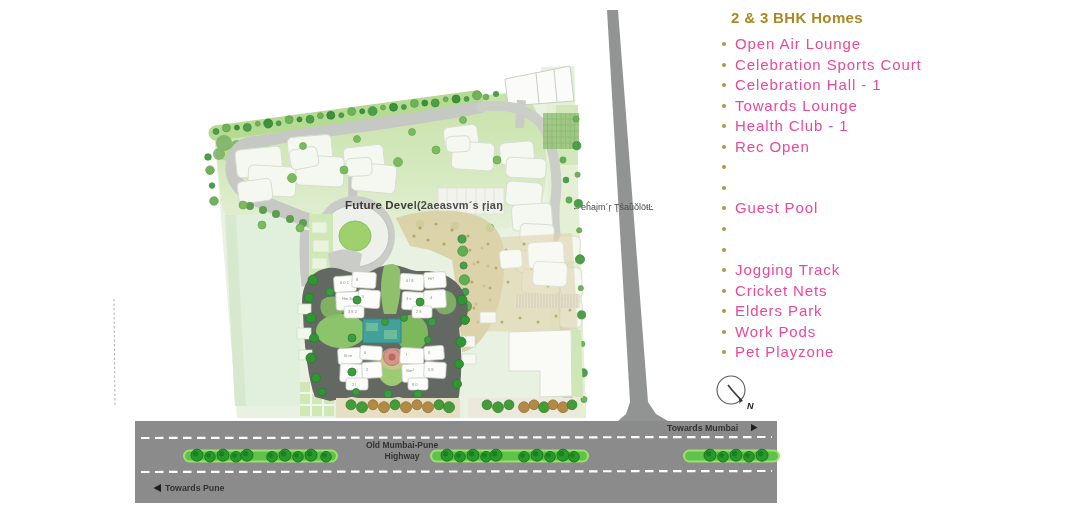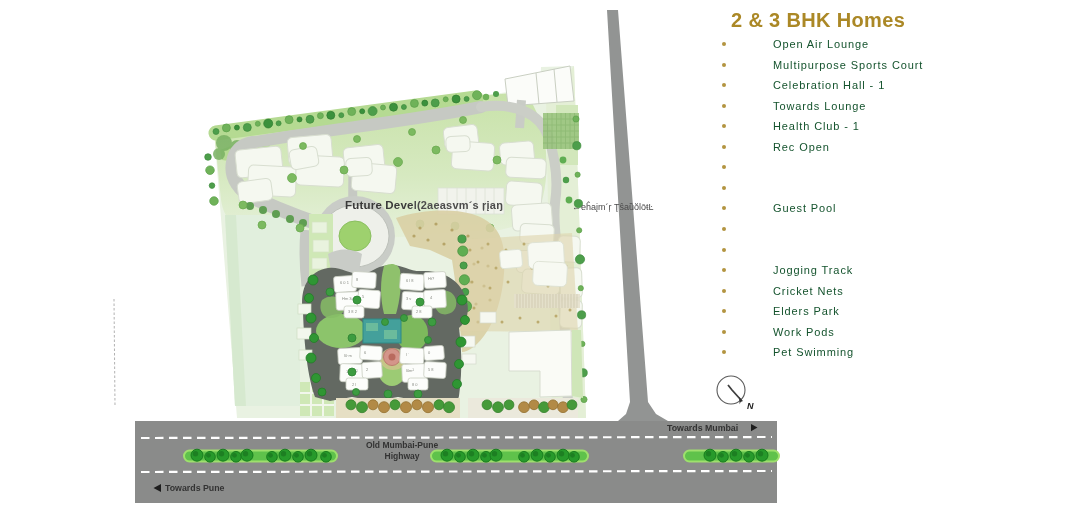--- a/index.html
+++ b/index.html
@@ -1,15 +1,15 @@
 <!DOCTYPE html>
 <html><head><meta charset="utf-8"><title>site plan</title><style>
 html,body{margin:0;padding:0;background:#ffffff;}
 .page{position:relative;width:1088px;height:512px;background:#ffffff;overflow:hidden;font-family:"Liberation Sans",sans-serif;}
-.amen{position:absolute;left:773px;white-space:nowrap;color:#14532d;font-size:11px;letter-spacing:0.9px;line-height:20px;}
+.amen{position:absolute;left:735px;white-space:nowrap;color:#ec4899;font-size:15px;letter-spacing:0.9px;line-height:20px;}
 .bul{position:absolute;left:722px;width:4px;height:4px;background:#b39440;border-radius:2px;}
 </style></head><body>
 <div class="page">
 <svg width="1088" height="512" viewBox="0 0 1088 512" style="position:absolute;left:0;top:0">
 <defs>
         <linearGradient id="bandg" x1="0" y1="0" x2="0" y2="1">
           <stop offset="0" stop-color="#c8e2a9"></stop>
           <stop offset="0.55" stop-color="#d6e9c0"></stop>
           <stop offset="1" stop-color="#e7f1dc"></stop>
         </linearGradient>
@@ -566,29 +566,29 @@
       </g>
 
 <g>
         <circle cx="731" cy="390" r="14" fill="#ffffff" stroke="#5a5a5a" stroke-width="1.1"></circle>
 <path d="M728,385 L732,390 L741,400" fill="none" stroke="#3f3f3f" stroke-width="1.8"></path>
 <path d="M739,397 l4,4 -2.4,0.9 -0.9,2.4 z" fill="#333333"></path>
 <text x="747" y="409" font-family="Liberation Sans,sans-serif" font-size="9" font-weight="bold" font-style="italic" fill="#222222">N</text>
       </g>
 </svg>
 
-<div style="position:absolute;left:731px;top:9px;color:#ab8826;font-size:20px;font-weight:bold;letter-spacing:0.35px;white-space:nowrap">2 &amp; 3 BHK Homes</div>
+<div style="position:absolute;left:731px;top:9px;color:#ab8826;font-size:15px;font-weight:bold;letter-spacing:0.35px;white-space:nowrap">2 &amp; 3 BHK Homes</div>
 
 <div class="bul" style="top:42px"></div>
 
 <div class="amen" style="top:34px">Open Air Lounge</div>
 
 <div class="bul" style="top:63px"></div>
 
-<div class="amen" style="top:55px">Multipurpose Sports Court</div>
+<div class="amen" style="top:55px">Celebration Sports Court</div>
 
 <div class="bul" style="top:83px"></div>
 
 <div class="amen" style="top:75px">Celebration Hall - 1</div>
 
 <div class="bul" style="top:104px"></div>
 
 <div class="amen" style="top:96px">Towards Lounge</div>
 
 <div class="bul" style="top:124px"></div>
@@ -626,13 +626,13 @@
 <div class="bul" style="top:309px"></div>
 
 <div class="amen" style="top:301px">Elders Park</div>
 
 <div class="bul" style="top:330px"></div>
 
 <div class="amen" style="top:322px">Work Pods</div>
 
 <div class="bul" style="top:350px"></div>
 
-<div class="amen" style="top:342px">Pet Swimming</div>
+<div class="amen" style="top:342px">Pet Playzone</div>
 </div>
 </body></html>

